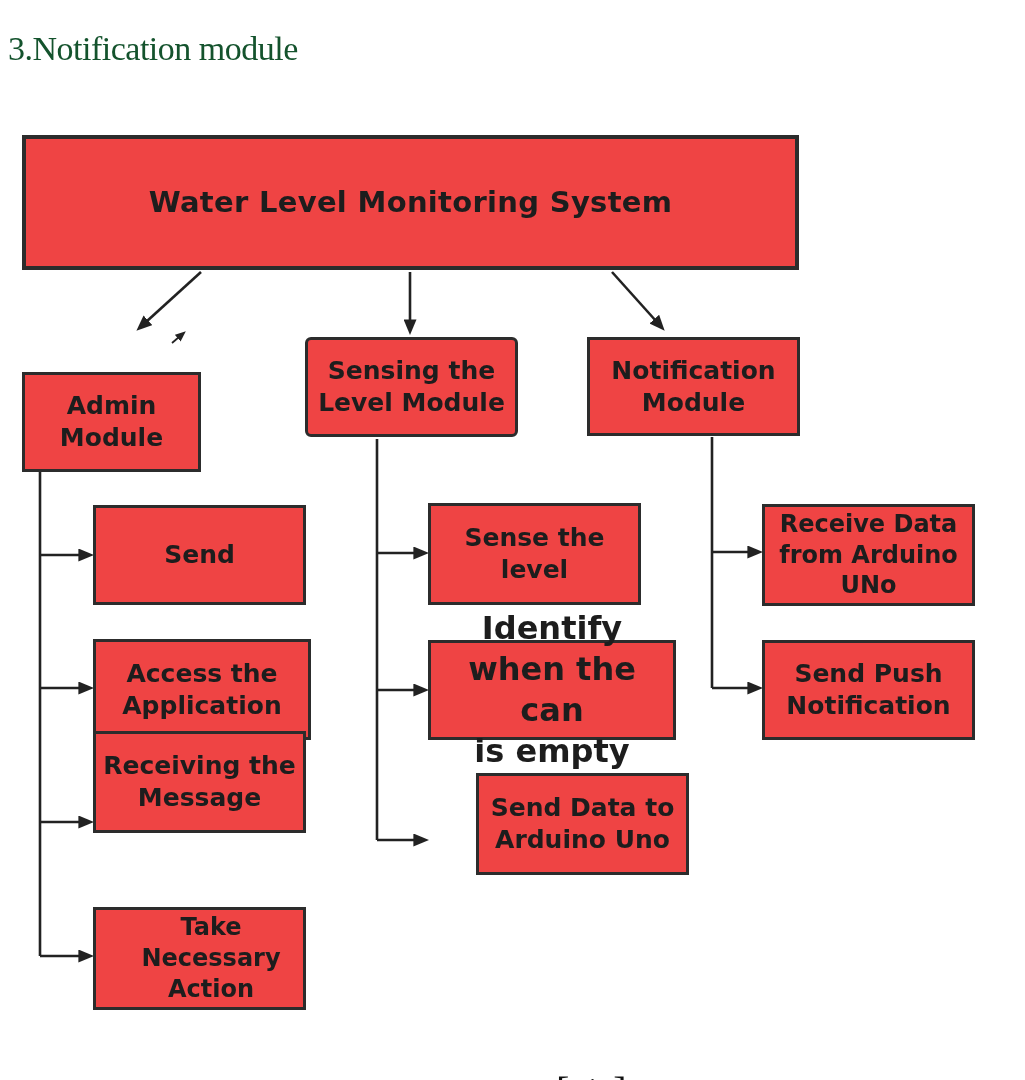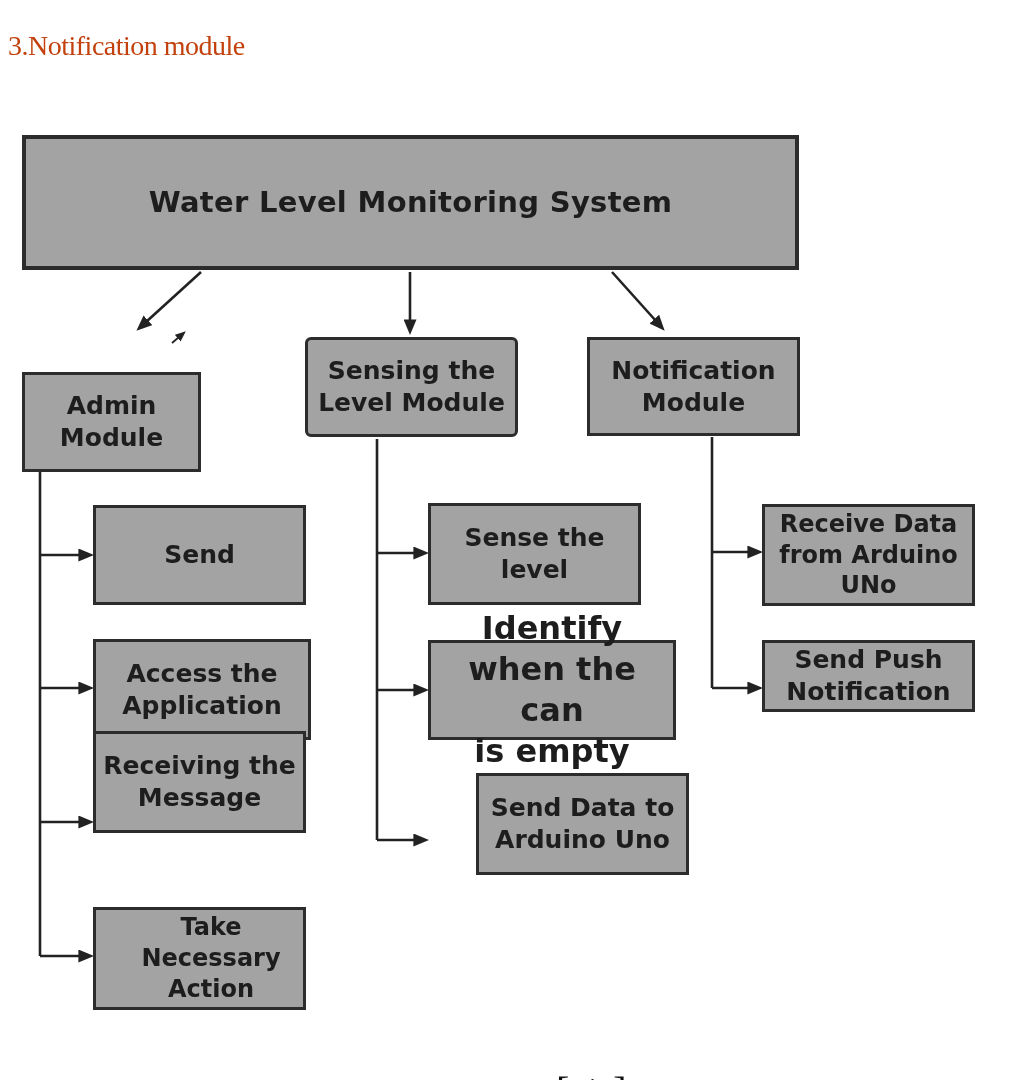--- a/index.html
+++ b/index.html
@@ -7,33 +7,33 @@
     position:relative;
     width:1025px;height:1080px;
     background:#ffffff;
     overflow:hidden;
     font-family:"DejaVu Sans",sans-serif;
   }
   .heading{
     position:absolute;
     top:30px;left:8px;
     font-family:"Liberation Serif","DejaVu Serif",serif;
-    font-size:28px;
+    font-size:34px;
     letter-spacing:-0.5px;
-    color:#c2410c;
+    color:#14532d;
     white-space:nowrap;
   }
   .connectors{
     position:absolute;top:0;left:0;
     pointer-events:none;
   }
   .box{
     position:absolute;
     border:3px solid #2c2c2c;
-    background:#a3a3a3;
+    background:#ef4444;
     box-sizing:border-box;
     display:flex;align-items:center;justify-content:center;
     text-align:center;
     color:#1d1d1d;
     font-weight:bold;
     font-size:25px;
     line-height:1.28;
     white-space:pre-line;
   }
   #b-root{left:22px;top:135px;width:777px;height:135px;border-width:4px;font-size:29px;letter-spacing:0.3px;}
@@ -44,21 +44,21 @@
   #b-login    {left:93px;top:505px;width:213px;height:100px;}
   #b-access   {left:93px;top:639px;width:218px;height:101px;}
   #b-receiving{left:93px;top:731px;width:213px;height:102px;}
   #b-take     {left:93px;top:907px;width:213px;height:103px;font-size:24px;padding-left:23px;}
 
   #b-sense   {left:428px;top:503px;width:213px;height:102px;}
   #b-identify{left:428px;top:640px;width:248px;height:100px;font-size:32px;}
   #b-senddata{left:428px;top:773px;width:213px;height:102px;margin-left:48px;}
 
   #b-receive{left:762px;top:504px;width:213px;height:102px;font-size:24px;}
-  #b-push   {left:762px;top:640px;width:213px;height:72px;}
+  #b-push   {left:762px;top:640px;width:213px;height:100px;}
 
   .footer-clip{
     position:absolute;
     top:1068px;left:556px;
     font-family:"Liberation Serif","DejaVu Serif",serif;
     font-size:40px;
     color:#111;
     letter-spacing:12px;
   }
 </style>

